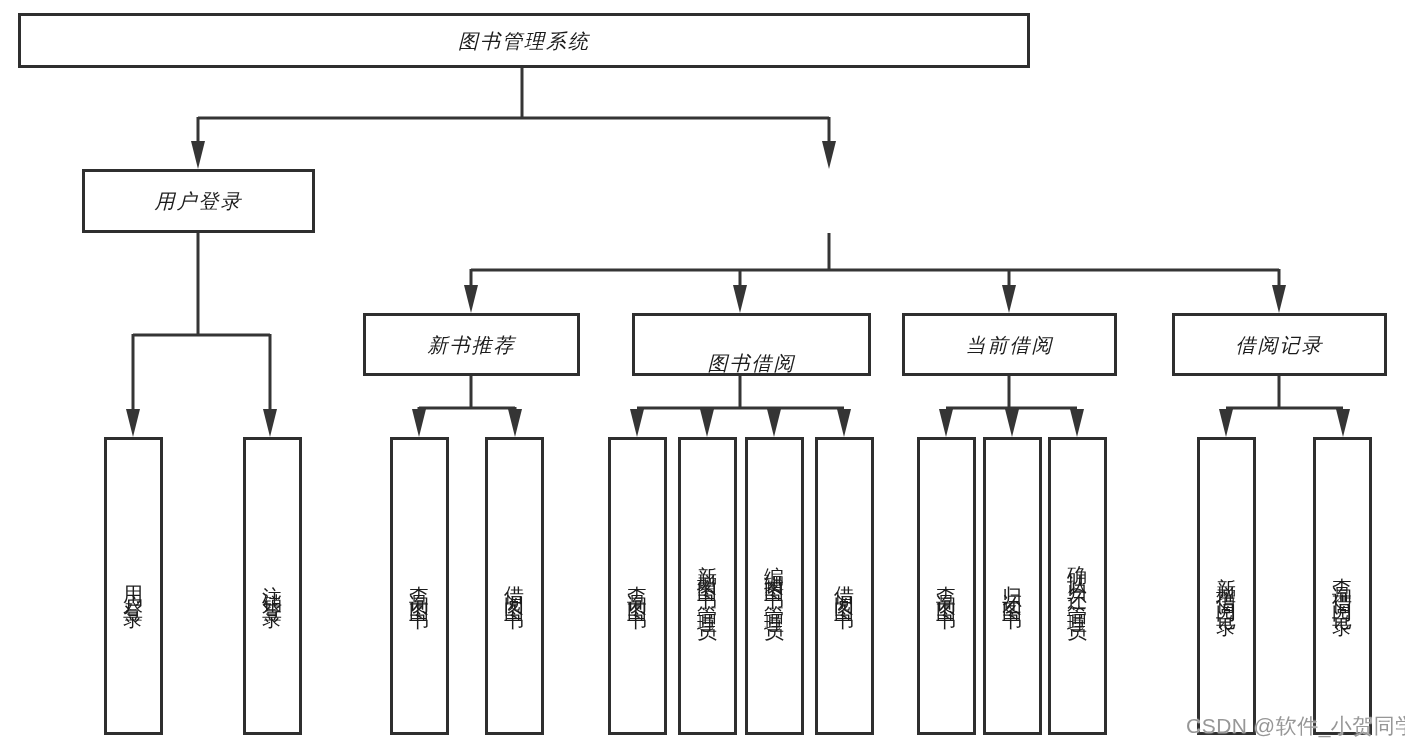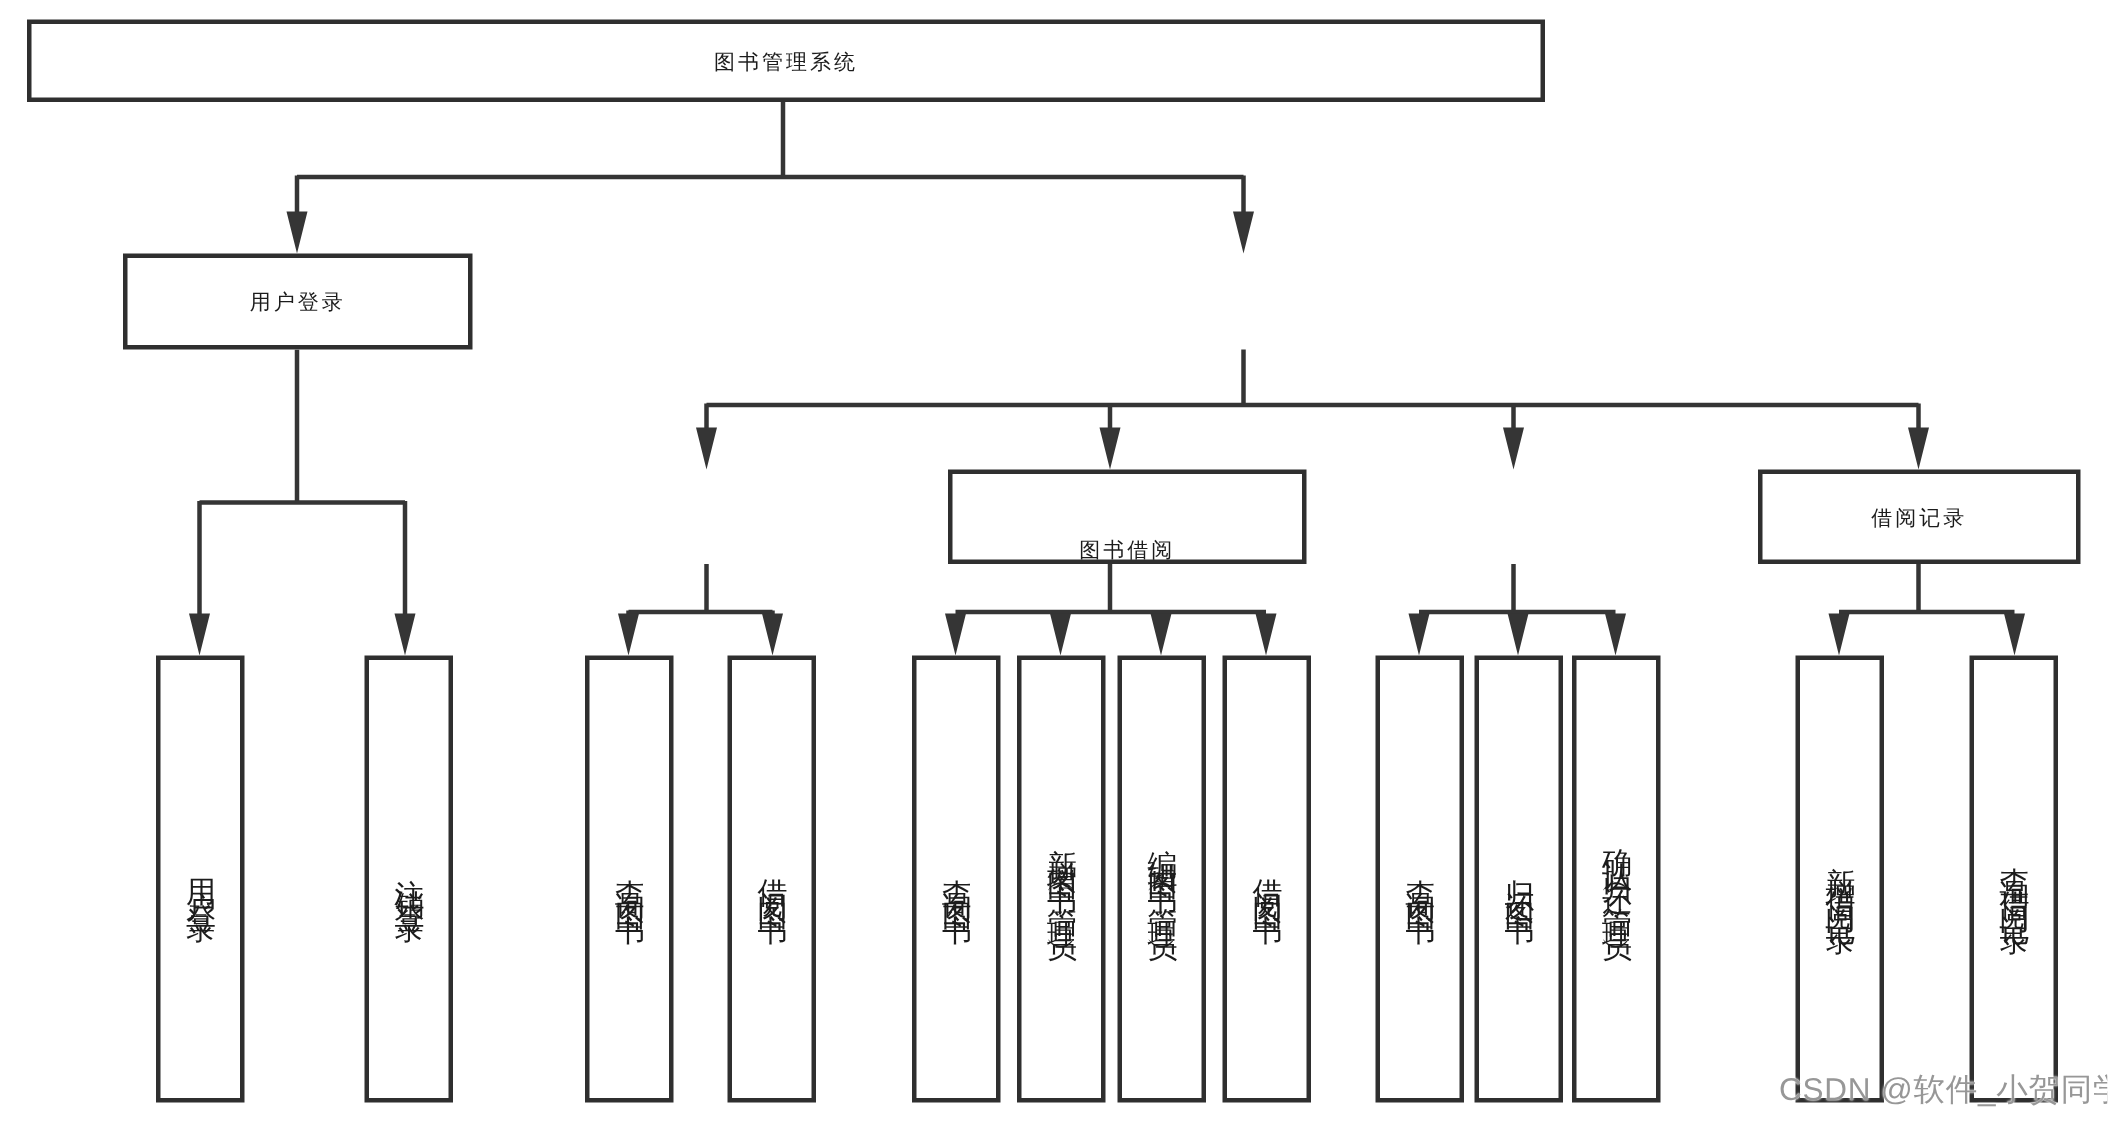--- a/index.html
+++ b/index.html
@@ -27,23 +27,24 @@
     box-sizing: border-box;
     background: #ffffff;
     border: 3px solid #2f2f2f;
     color: #1c1c1c;
     display: flex;
     align-items: center;
     justify-content: center;
     text-align: center;
   }
   .hbox {
-    font-size: 14px;
+    font-size: 20px;
     letter-spacing: 2px;
     line-height: 1;
+    font-style: italic;
   }
   .root {
     left: 18px;  top: 13px;  width: 1012px; height: 55px;
     border-width: 3.5px;
   }
   .lvl2 { top: 169px; height: 64px; }
   .lvl3 { top: 313px; height: 63px; }
   .vbox {
     top: 437px;
     width: 59px;
@@ -138,23 +139,29 @@
   </svg>
 
   <div class="box hbox root">
     <span>图书管理系统</span>
   </div>
 
   <div class="box hbox lvl2" style="left:82px; width:233px;">
     <span>用户登录</span>
   </div>
 
+  <div class="box hbox lvl3" style="left:363px; width:217px;">
+    <span>新书推荐</span>
+  </div>
   <div class="box hbox lvl3" style="left:632px; width:239px;align-items:flex-end;">
     <span>图书借阅</span>
   </div>
+  <div class="box hbox lvl3" style="left:902px; width:215px;">
+    <span>当前借阅</span>
+  </div>
   <div class="box hbox lvl3" style="left:1172px; width:215px;">
     <span>借阅记录</span>
   </div>
 
   <div class="box vbox" style="left:104px;">
     <span class="vtext">用户登录</span>
   </div>
   <div class="box vbox" style="left:243px;">
     <span class="vtext">注销登录</span>
   </div>

